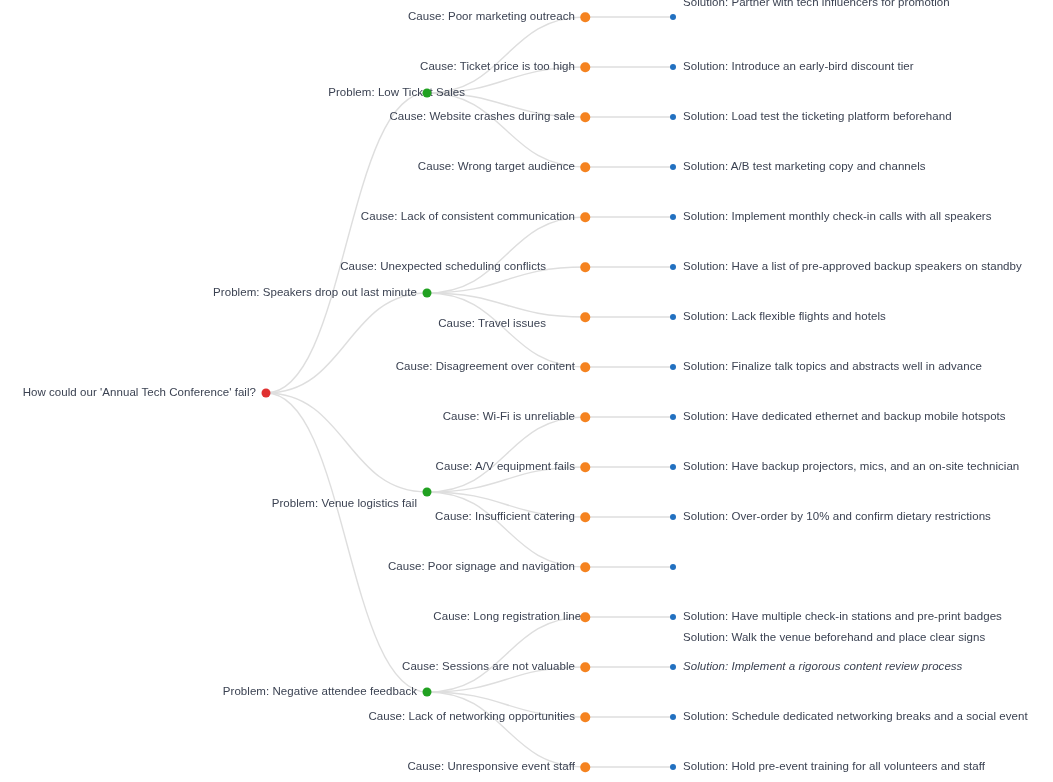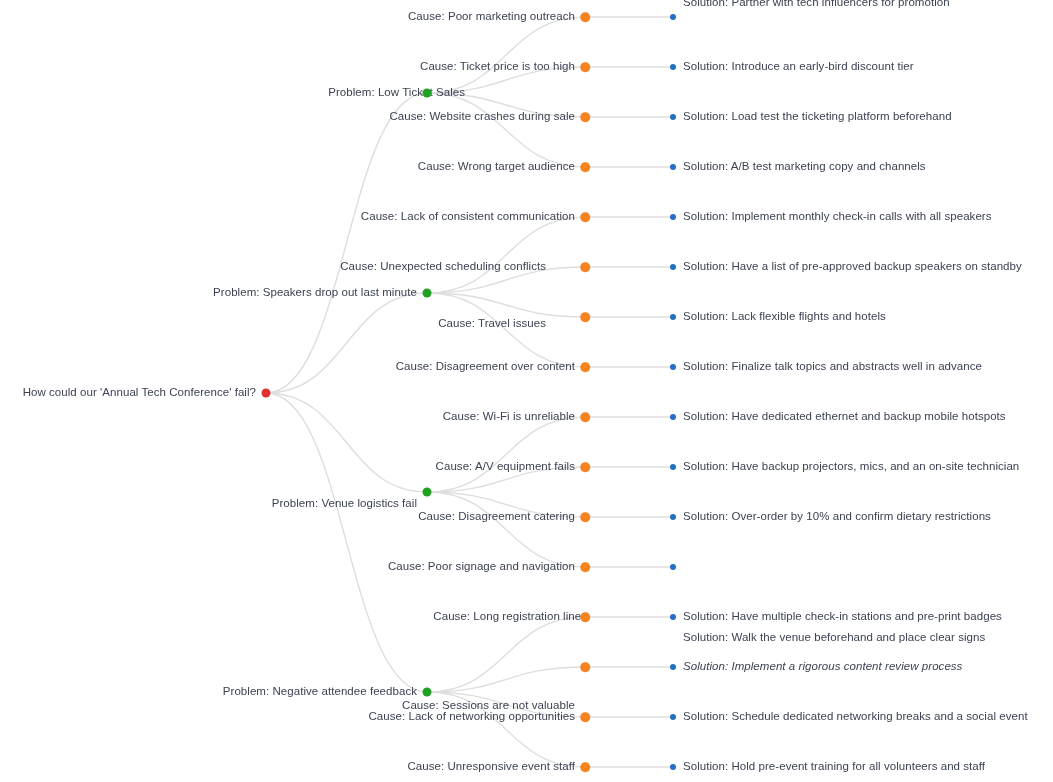--- a/index.html
+++ b/index.html
@@ -97,27 +97,27 @@
       <div class="node-label right-align" style="left: 546px; top: 267px;">Cause: Unexpected scheduling conflicts</div>
       <div class="marker cause" style="left: 585px; top: 267px;"></div>
       <div class="node-label right-align" style="left: 546px; top: 317px; margin-top: 7px;">Cause: Travel issues</div>
       <div class="marker cause" style="left: 585px; top: 317px;"></div>
       <div class="node-label right-align" style="left: 575px; top: 367px;">Cause: Disagreement over content</div>
       <div class="marker cause" style="left: 585px; top: 367px;"></div>
       <div class="node-label right-align" style="left: 575px; top: 417px;">Cause: Wi-Fi is unreliable</div>
       <div class="marker cause" style="left: 585px; top: 417px;"></div>
       <div class="node-label right-align" style="left: 575px; top: 467px;">Cause: A/V equipment fails</div>
       <div class="marker cause" style="left: 585px; top: 467px;"></div>
-      <div class="node-label right-align" style="left: 575px; top: 517px;">Cause: Disagreement catering</div>
+      <div class="node-label right-align" style="left: 575px; top: 517px;">Cause: Insufficient catering</div>
       <div class="marker cause" style="left: 585px; top: 517px;"></div>
       <div class="node-label right-align" style="left: 575px; top: 567px;">Cause: Poor signage and navigation</div>
       <div class="marker cause" style="left: 585px; top: 567px;"></div>
       <div class="node-label right-align" style="left: 587px; top: 617px; text-align: center;">Cause: Long registration lines</div>
       <div class="marker cause" style="left: 585px; top: 617px;"></div>
-      <div class="node-label right-align" style="left: 575px; top: 706px; text-align: right;">Cause: Sessions are not valuable</div>
+      <div class="node-label right-align" style="left: 575px; top: 667px; text-align: right;">Cause: Sessions are not valuable</div>
       <div class="marker cause" style="left: 585px; top: 667px;"></div>
       <div class="node-label right-align" style="left: 575px; top: 717px;">Cause: Lack of networking opportunities</div>
       <div class="marker cause" style="left: 585px; top: 717px;"></div>
       <div class="node-label right-align" style="left: 575px; top: 767px;">Cause: Unresponsive event staff</div>
       <div class="marker cause" style="left: 585px; top: 767px;"></div>
       <div class="marker solution" style="left: 673px; top: 17px;"></div>
       <div class="node-label left-align" style="left: 683px; top: 3px;">Solution: Partner with tech influencers for promotion</div>
       <div class="marker solution" style="left: 673px; top: 67px;"></div>
       <div class="node-label left-align" style="left: 683px; top: 67px;">Solution: Introduce an early-bird discount tier</div>
       <div class="marker solution" style="left: 673px; top: 117px;"></div>

